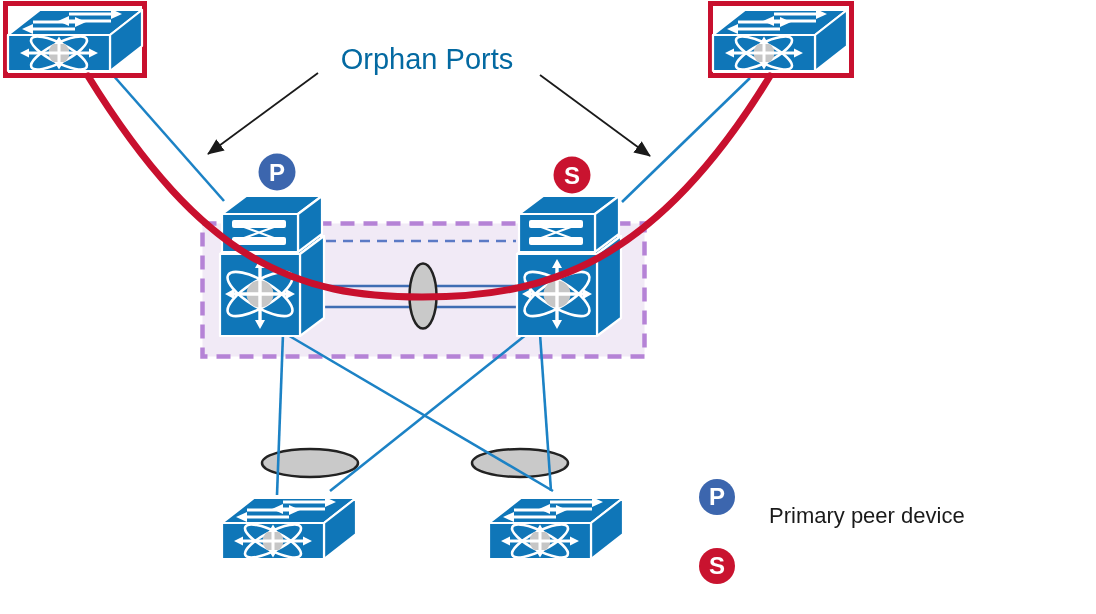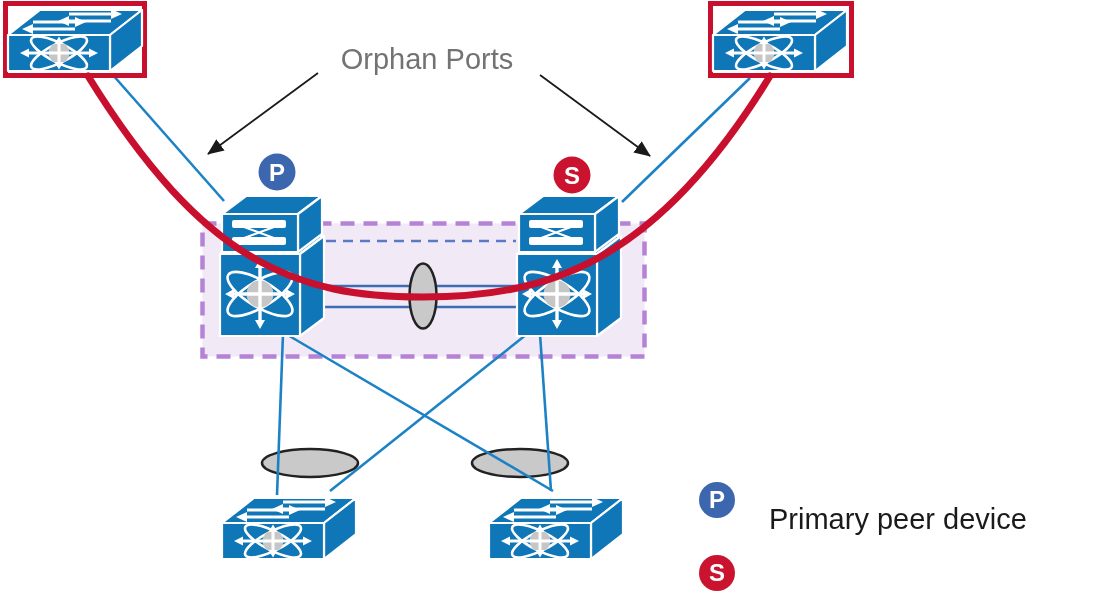--- a/index.html
+++ b/index.html
@@ -37,29 +37,29 @@
   .pc{fill:var(--ellipse-gray);stroke:#222;stroke-width:2.5;}
   .redline{stroke:var(--accent-red);stroke-width:7;fill:none;stroke-linecap:round;}
   .redbox{fill:none;stroke:var(--accent-red);stroke-width:5;}
   .ann{stroke:var(--text-black);stroke-width:1.8;fill:none;}
 
   .badge-p{fill:var(--badge-blue);}
   .badge-s{fill:var(--badge-red);}
   .badge-t{fill:#fff;font-family:"Liberation Sans",sans-serif;font-size:24px;font-weight:700;text-anchor:middle;}
 
   .orphan{position:absolute;left:322px;top:43px;width:210px;text-align:center;
-          font-size:29px;color:#737373;white-space:nowrap;}
+          font-size:29px;color:#0369a1;white-space:nowrap;}
 
   .legend{position:absolute;left:699px;top:464px;display:flex;flex-direction:column;gap:19px;}
   .lrow{display:flex;align-items:center;}
   .lbadge{width:36px;height:36px;border-radius:50%;color:#fff;font-weight:700;font-size:24px;
           display:flex;align-items:center;justify-content:center;flex:0 0 36px;}
   .lbadge.p{background:var(--badge-blue);}
   .lbadge.s{background:var(--badge-red);}
-  .ltext{margin-left:34px;font-size:29px;color:var(--text-black);white-space:nowrap;margin-top:39px;}
+  .ltext{margin-left:34px;font-size:22px;color:var(--text-black);white-space:nowrap;margin-top:39px;}
 </style>
 </head>
 <body>
 
 <div class="stage">
 
   <svg width="1096" height="614" viewBox="0 0 1096 614">
     <defs>
       <marker id="mh" markerWidth="17" markerHeight="15" refX="15.5" refY="7" orient="auto" markerUnits="userSpaceOnUse">
         <path d="M0 0 L16.5 7 L0 14 Z" fill="#1a1a1a"></path>

